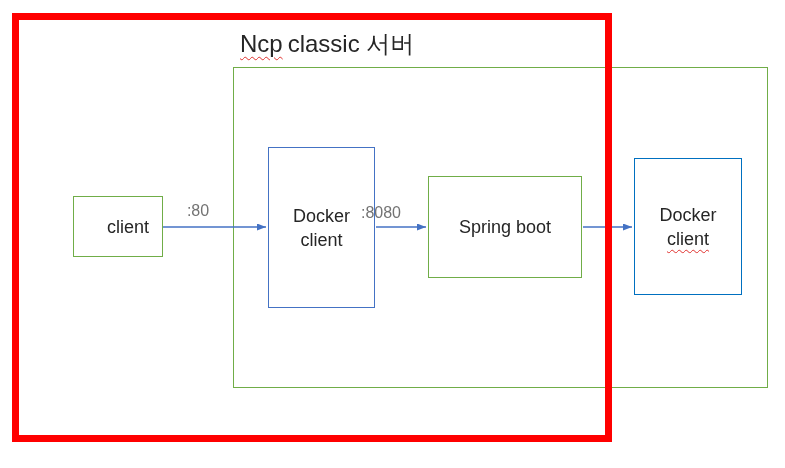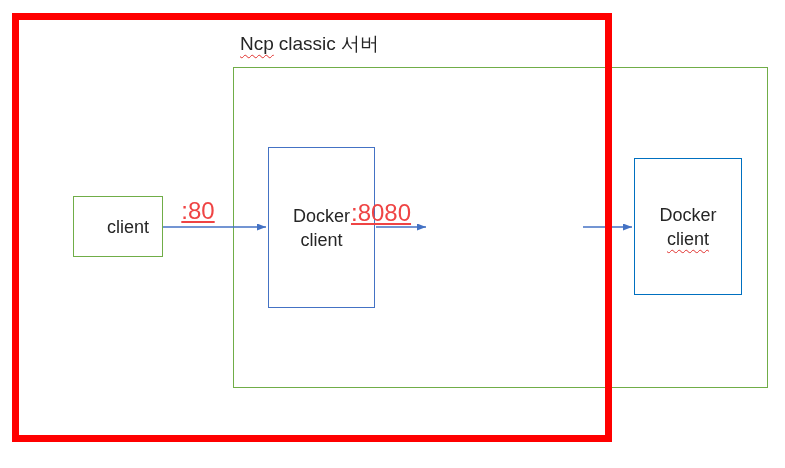--- a/index.html
+++ b/index.html
@@ -33,21 +33,21 @@
     width: 535px; height: 321px;
     border: 1.4px solid #70ad47;
     box-sizing: border-box;
     z-index: 1;
     background: transparent;
   }
   
   .diagram-title {
     position: absolute;
     left: 240px; top: 33px;
-    font-size: 19px;
+    font-size: 24px;
     line-height: 22px;
     white-space: nowrap;
     z-index: 2;
     color: #262626;
   }
   .title-rest { margin-left: 5px; }
   .misspell {
     text-decoration: underline;
     text-decoration-style: wavy;
     text-decoration-color: #e0312e;
@@ -84,25 +84,24 @@
   }
   .node-mysql {
     left: 634px; top: 158px; width: 108px; height: 137px;
     border: 1.4px solid #0070c0;
   }
   
   .port-label {
     position: absolute;
     width: 62px;
     text-align: center;
-    font-size: 24px;
+    font-size: 16px;
     line-height: 20px;
     z-index: 3;
-    color: #ef4444;
-    text-decoration: underline;
+    color: #737373;
   }
   .port-80   { left: 167px; top: 201px; }
   .port-8080 { left: 350px; top: 203px; }
   
   .arrows-layer {
     position: absolute;
     left: 0; top: 0;
     z-index: 3;
     pointer-events: none;
   }
@@ -131,20 +130,23 @@
 
   <div class="node node-client">
     <span>client</span>
   </div>
 
   <div class="node node-nginx">
     <span>Docker</span>
     <span>client</span>
   </div>
 
+  <div class="node node-spring">
+    <span>Spring boot</span>
+  </div>
 
   <div class="node node-mysql">
     <span>Docker</span>
     <span class="misspell">client</span>
   </div>
 
   <div class="port-label port-80">:80</div>
   <div class="port-label port-8080">:8080</div>
 
   <div class="red-frame"></div>

